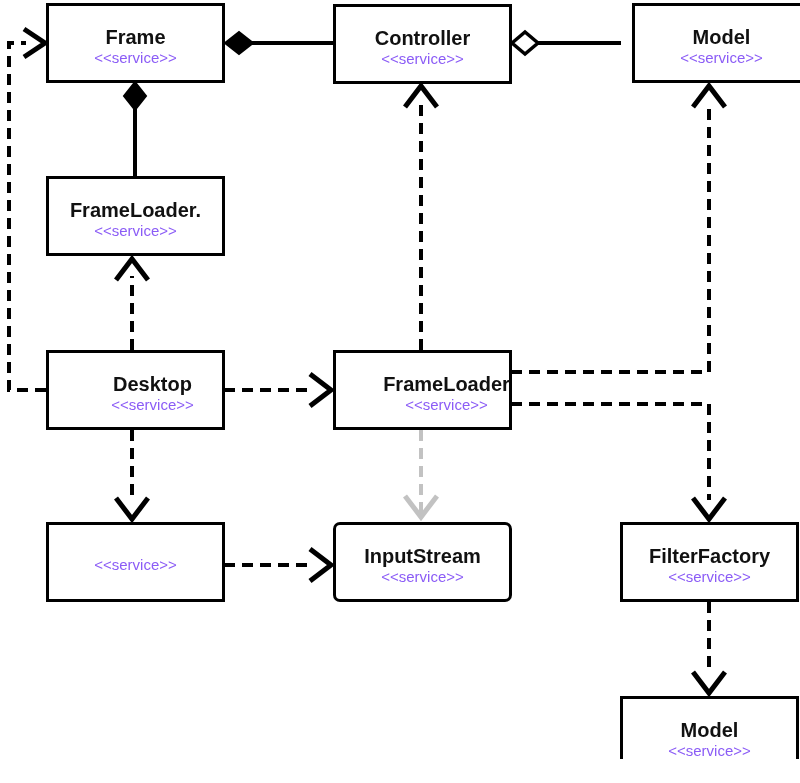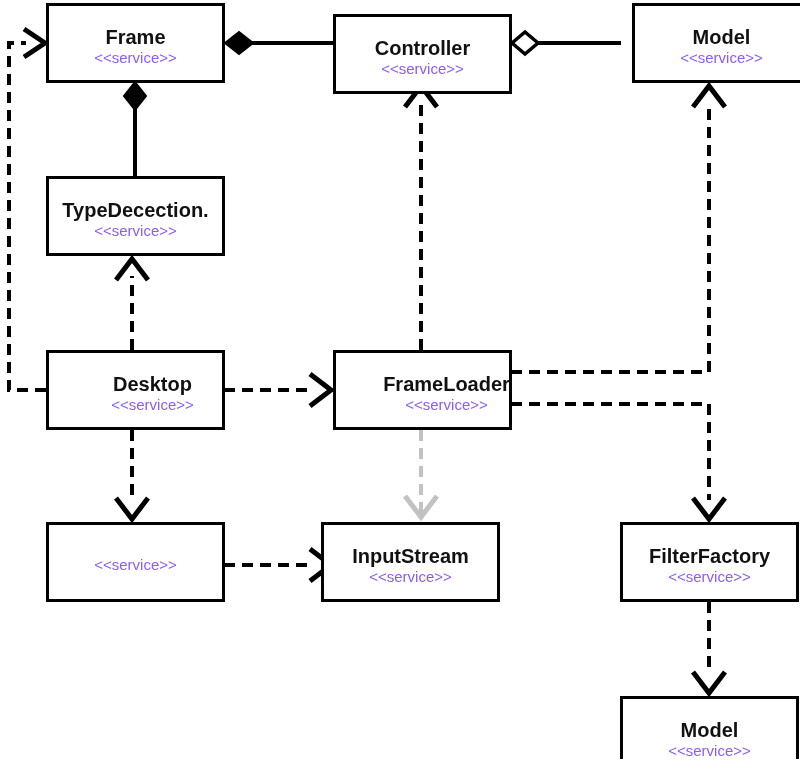--- a/index.html
+++ b/index.html
@@ -95,50 +95,50 @@
       <path class="dashed" d="M 709,602 L 709,674"></path>
       <polyline class="arrow" points="693,672 709,693 725,672"></polyline>
     </g>
   </svg>
 
   <div class="node" style="left:46px;top:3px;">
     <div class="node-title">Frame</div>
     <div class="node-stereotype">&lt;&lt;service&gt;&gt;</div>
   </div>
 
-  <div class="node" style="left:333px;top:14px;">
+  <div class="node" style="left:333px;top:4px;">
     <div class="node-title">Controller</div>
     <div class="node-stereotype">&lt;&lt;service&gt;&gt;</div>
   </div>
 
   <div class="node" style="left:620px;top:3px;margin-left:12px;">
     <div class="node-title">Model</div>
     <div class="node-stereotype">&lt;&lt;service&gt;&gt;</div>
   </div>
 
   <div class="node" style="left:46px;top:176px;">
-    <div class="node-title">TypeDecection.</div>
+    <div class="node-title">FrameLoader.</div>
     <div class="node-stereotype">&lt;&lt;service&gt;&gt;</div>
   </div>
 
   <div class="node" style="left:46px;top:350px;padding-left:34px;">
     <div class="node-title">Desktop</div>
     <div class="node-stereotype">&lt;&lt;service&gt;&gt;</div>
   </div>
 
   <div class="node" style="left:333px;top:350px;padding-left:48px;">
     <div class="node-title">FrameLoader</div>
     <div class="node-stereotype">&lt;&lt;service&gt;&gt;</div>
   </div>
 
   <div class="node" style="left:46px;top:522px;">
     <div class="node-stereotype">&lt;&lt;service&gt;&gt;</div>
   </div>
 
-  <div class="node" style="left:321px;top:522px;">
+  <div class="node" style="left:333px;top:522px;border-radius:7px;">
     <div class="node-title">InputStream</div>
     <div class="node-stereotype">&lt;&lt;service&gt;&gt;</div>
   </div>
 
   <div class="node" style="left:620px;top:522px;">
     <div class="node-title">FilterFactory</div>
     <div class="node-stereotype">&lt;&lt;service&gt;&gt;</div>
   </div>
 
   <div class="node" style="left:620px;top:696px;">

